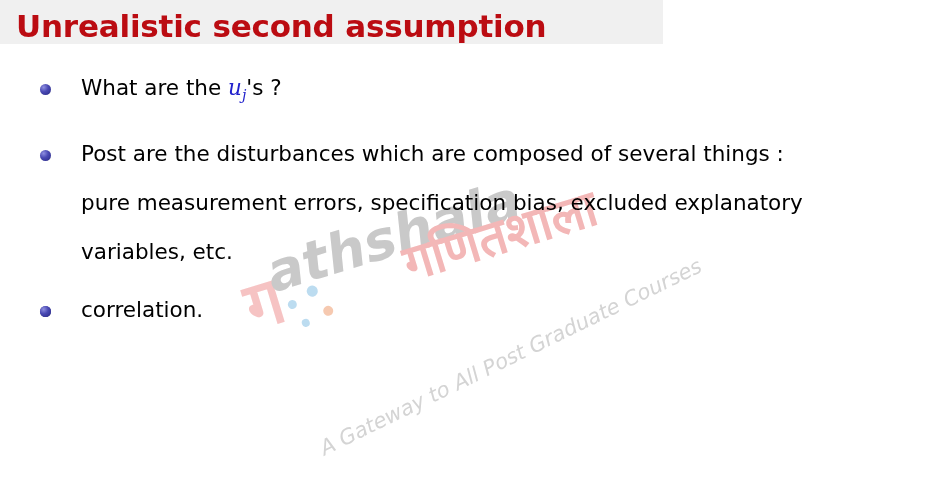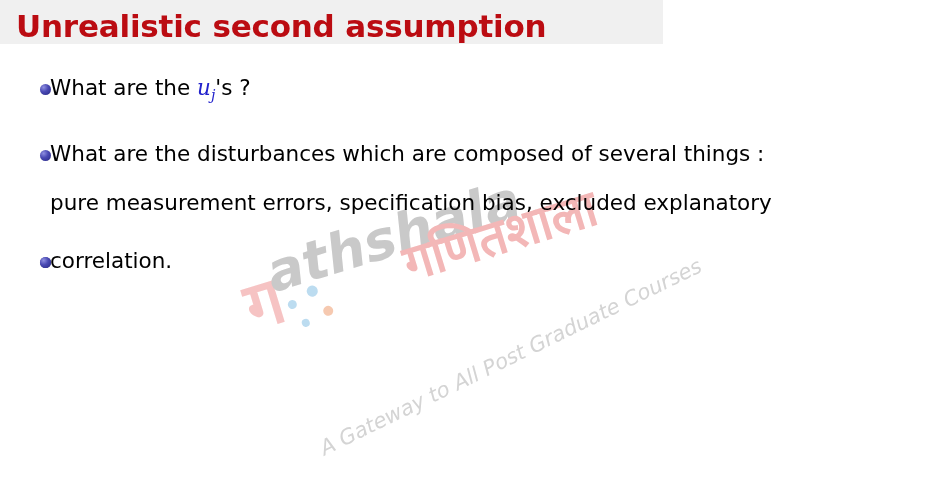--- a/index.html
+++ b/index.html
@@ -108,21 +108,21 @@
   
   .content {
     position: absolute;
     left: 0;
     top: 63px;
     width: 941px;
     z-index: 2;
   }
   .bullet-item {
     position: relative;
-    padding-left: 50px;
+    padding-left: 81px;
     margin: 0;
     font-size: 21.5px;
     line-height: 49px;
     color: #000000;
   }
   .bullet-item + .bullet-item {
     margin-top: 9px;
   }
   .bullet-marker {
     position: absolute;
@@ -170,22 +170,23 @@
 </div>
 
 <div class="content">
   <div class="bullet-list">
       <div class="bullet-item">
         <span class="bullet-marker"></span>
         <span class="line"><span>What are the </span><span class="mathvar">u<sub>j</sub></span><span>'s ?</span></span>
       </div>
       <div class="bullet-item">
         <span class="bullet-marker"></span>
-        <span class="line"><span>What are the disturbances which are composed of several things :</span></span>
+        <span class="line"><span>Post are the disturbances which are composed of several things :</span></span>
         <span class="line"><span>pure measurement errors, specification bias, excluded explanatory</span></span>
+        <span class="line"><span>variables, etc.</span></span>
       </div>
       <div class="bullet-item">
         <span class="bullet-marker"></span>
       </div>
       <div class="bullet-item">
         <span class="bullet-marker"></span>
         <span class="line"><span>correlation.</span></span>
       </div>
     </div>
 </div>

